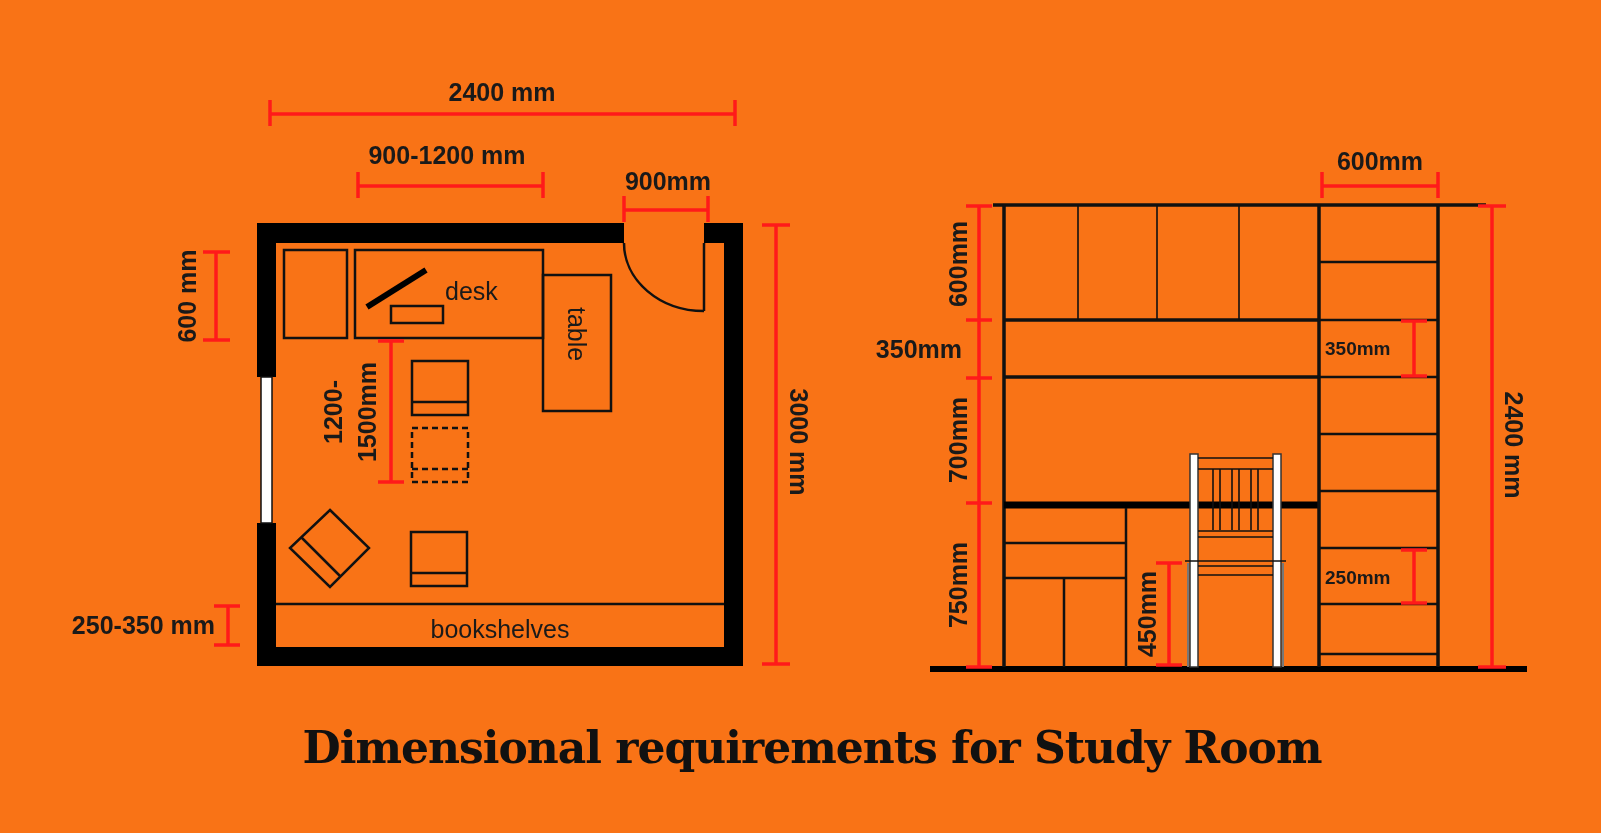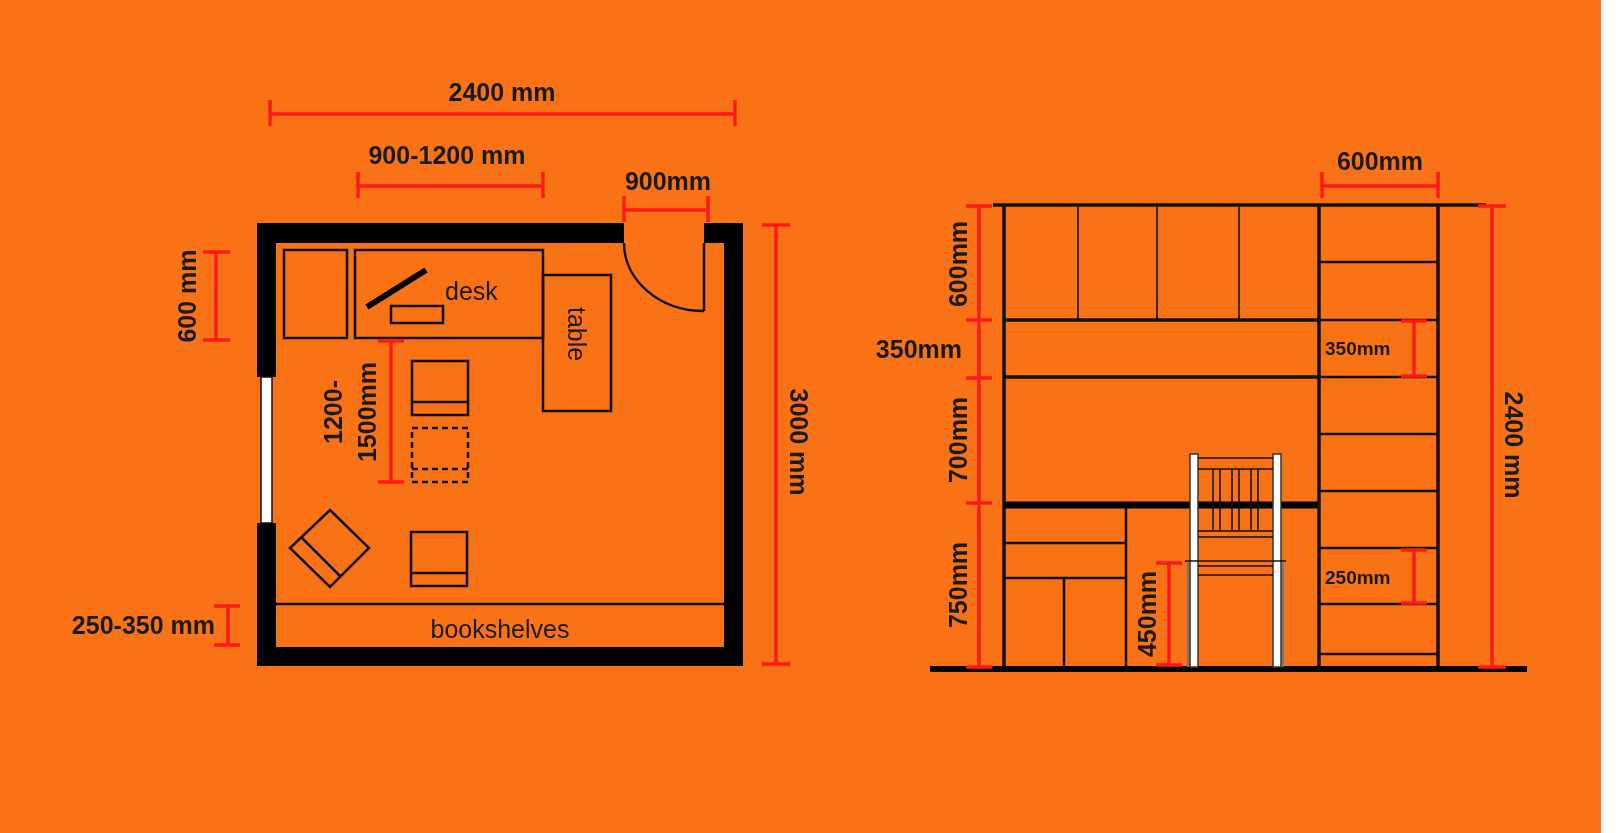--- a/index.html
+++ b/index.html
@@ -221,13 +221,14 @@
     </g>
     <g>
       <line class="dim" x1="1492" y1="206" x2="1492" y2="667"></line>
       <line class="dim" x1="1478" y1="206" x2="1506" y2="206"></line>
       <line class="dim" x1="1478" y1="667" x2="1506" y2="667"></line>
       <text class="lbl" x="0" y="0" transform="translate(1505,445) rotate(90)" text-anchor="middle">2400 mm</text>
     </g>
   </g>
 </svg>
 
+<div class="title">Dimensional requirements for Study Room</div>
 </div>
 
 </body></html>

